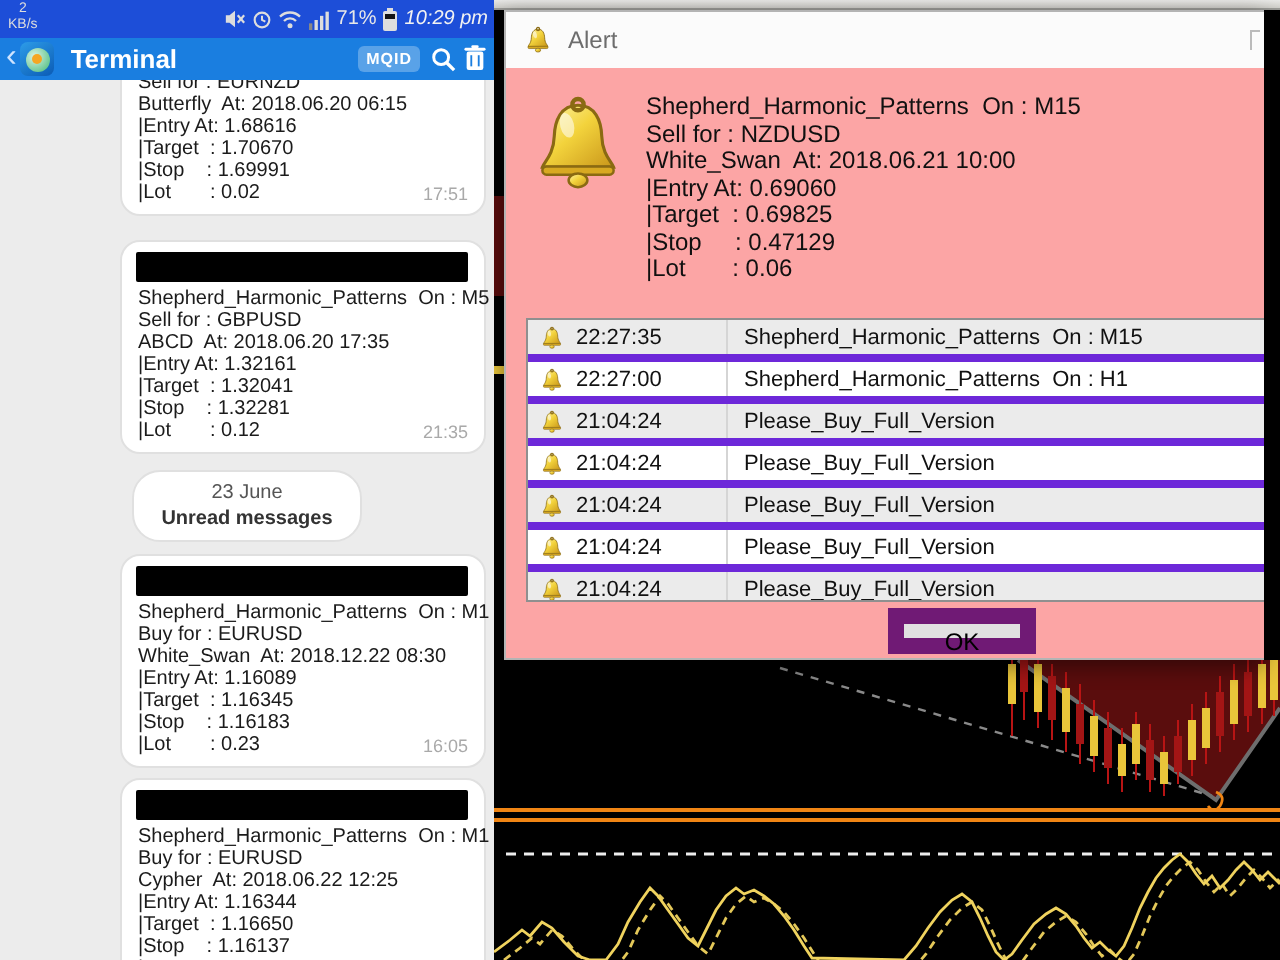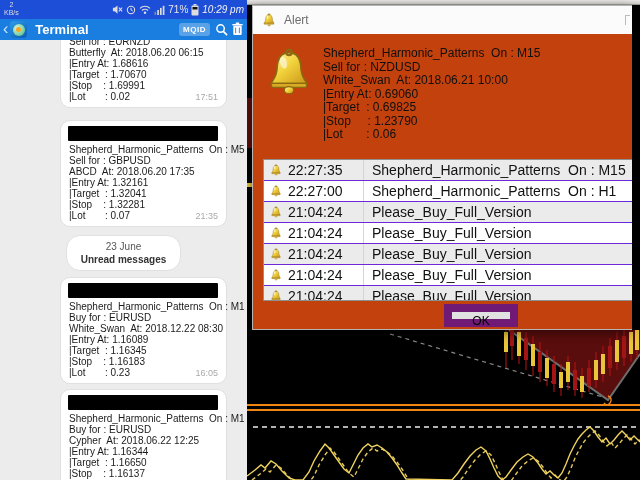--- a/index.html
+++ b/index.html
@@ -11,30 +11,30 @@
   .sliver-red{position:absolute;left:0;top:98px;width:5px;height:50px;background:#5a0d0d;}
   .sliver-dash{position:absolute;left:0;top:183px;width:5px;height:4px;background:#e9c53a;}
   .chart-svg{position:absolute;left:0;top:330px;width:393px;height:150px;}
 
   
   .toolbar-sliver{position:absolute;left:247px;top:0;width:393px;height:5px;
     background:linear-gradient(#e8e8e6,#cfcec9);border-bottom:1px solid #9a9a96;}
 
   
   .dialog{position:absolute;left:252px;top:5px;width:380px;height:325px;
-    background:#c2410c;border:1px solid #b4b4b4;border-right:none;box-shadow:0 3px 10px rgba(0,0,0,.45);}
+    background:#fca5a5;border:1px solid #b4b4b4;border-right:none;box-shadow:0 3px 10px rgba(0,0,0,.45);}
   .dlg-title{height:28px;background:#fbfbfb;display:flex;align-items:center;padding:0 9px;position:relative;}
   .dlg-title-text{color:#6d6d6d;font-size:12px;margin-left:8px;}
   .dlg-grip{position:absolute;right:2px;top:9px;width:5px;height:10px;border-left:1px solid #bbb;border-top:1px solid #bbb;}
   .dlg-body-line{white-space:pre;font-size:12px;color:#101010;line-height:13.5px;}
   .dlg-text{position:absolute;left:70px;top:41px;}
   .big-bell{position:absolute;left:11px;top:40px;width:50px;height:52px;}
   .alert-list{position:absolute;left:10px;top:153px;right:0;height:142px;
     border:1px solid #8f8f8f;border-right:none;background:#fff;overflow:hidden;}
-  .alert-row{display:flex;align-items:center;height:21px;font-size:14px;color:#111;border-bottom:1px solid #6d28d9;}
+  .alert-row{display:flex;align-items:center;height:21px;font-size:11px;color:#111;border-bottom:4px solid #6d28d9;}
   .alert-row:nth-child(odd){background:#ebebeb;}
   .alert-row:nth-child(even){background:#ffffff;}
   .alert-row .cell-time{width:100px;display:flex;align-items:center;gap:6px;padding-left:6px;
     border-right:1px solid #d5d5d5;height:100%;}
   .alert-row .cell-msg{padding-left:8px;white-space:pre;}
   .row-bell{width:12px;height:12px;flex:0 0 12px;}
   .ok-btn{position:absolute;left:191px;top:298px;width:74px;height:23px;background:#e1e1e1;
     border:8px solid #701a75;font-size:12px;color:#000;text-align:center;line-height:19px;cursor:pointer;}
 
   
@@ -51,21 +51,21 @@
   .app-ic .circ{position:absolute;left:2.5px;top:2.5px;width:12px;height:12px;border-radius:50%;
     background:radial-gradient(circle at 35% 35%,#d9f3e4,#41b877);}
   .app-ic .dot{position:absolute;left:6px;top:6px;width:5px;height:5px;border-radius:50%;background:#f5a623;}
   .appbar-title{font-size:13px;font-weight:bold;margin-left:8px;}
   .mqid{position:absolute;right:37px;top:4px;background:rgba(255,255,255,.28);border-radius:3px;
     font-size:8px;font-weight:bold;color:#fff;padding:2px 4px;letter-spacing:.5px;}
   .ic-search{position:absolute;right:19px;top:4px;width:13px;height:13px;}
   .ic-trash{position:absolute;right:3px;top:3px;width:13px;height:14px;}
 
   .messages{position:absolute;left:0;top:40px;width:100%;height:440px;overflow:hidden;display:flex;flex-direction:column;}
-  .msg-card{background:#fff;border:1px solid #e0e0e0;border-radius:10px;margin-left:60px;margin-right:20px;
+  .msg-card{background:#fff;border:1px solid #e0e0e0;border-radius:10px;margin-left:60px;margin-right:4px;
     padding:5px 8px 5px 8px;position:relative;}
   .msg-line{white-space:pre;font-size:10px;line-height:11px;color:#1b1b1b;}
   .msg-time{position:absolute;right:8px;bottom:5px;font-size:9px;color:#a9a9a9;}
   .redact{height:15px;background:#000;margin:0 0 3px -1px;border-radius:1px;}
   .chip{align-self:center;background:#fff;border:1px solid #e0e0e0;border-radius:14px;
     padding:4px 14px;text-align:center;}
   .chip-date{font-size:10px;color:#555;line-height:13px;}
   .chip-label{font-size:10px;font-weight:bold;color:#333;line-height:13px;}
 </style>
 </head>
@@ -183,21 +183,21 @@
     <svg class="big-bell" viewBox="0 0 32 32">
         <use href="#bellShape"></use>
       </svg>
 
     <div class="dlg-text">
       <div class="dlg-body-line">Shepherd_Harmonic_Patterns  On : M15</div>
       <div class="dlg-body-line">Sell for : NZDUSD</div>
       <div class="dlg-body-line">White_Swan  At: 2018.06.21 10:00</div>
       <div class="dlg-body-line">|Entry At: 0.69060</div>
       <div class="dlg-body-line">|Target  : 0.69825</div>
-      <div class="dlg-body-line">|Stop     : 1.23790</div>
+      <div class="dlg-body-line">|Stop     : 0.47129</div>
       <div class="dlg-body-line">|Lot       : 0.06</div>
     </div>
 
     <div class="alert-list">
       <div class="alert-row">
         <span class="cell-time">
             <svg class="row-bell" viewBox="0 0 32 32">
               <use href="#bellShape"></use>
             </svg>
             <span>22:27:35</span>
@@ -335,21 +335,21 @@
       </div>
 
       <div class="msg-card" style="margin-top:12px;">
         <div class="redact"></div>
         <div class="msg-line">Shepherd_Harmonic_Patterns  On : M5</div>
         <div class="msg-line">Sell for : GBPUSD</div>
         <div class="msg-line">ABCD  At: 2018.06.20 17:35</div>
         <div class="msg-line">|Entry At: 1.32161</div>
         <div class="msg-line">|Target  : 1.32041</div>
         <div class="msg-line">|Stop    : 1.32281</div>
-        <div class="msg-line">|Lot       : 0.07</div>
+        <div class="msg-line">|Lot       : 0.12</div>
         <span class="msg-time">21:35</span>
       </div>
 
       <div class="chip" style="margin-top:8px;">
         <div class="chip-date">23 June</div>
         <div class="chip-label">Unread messages</div>
       </div>
 
       <div class="msg-card" style="margin-top:6px;">
         <div class="redact"></div>

